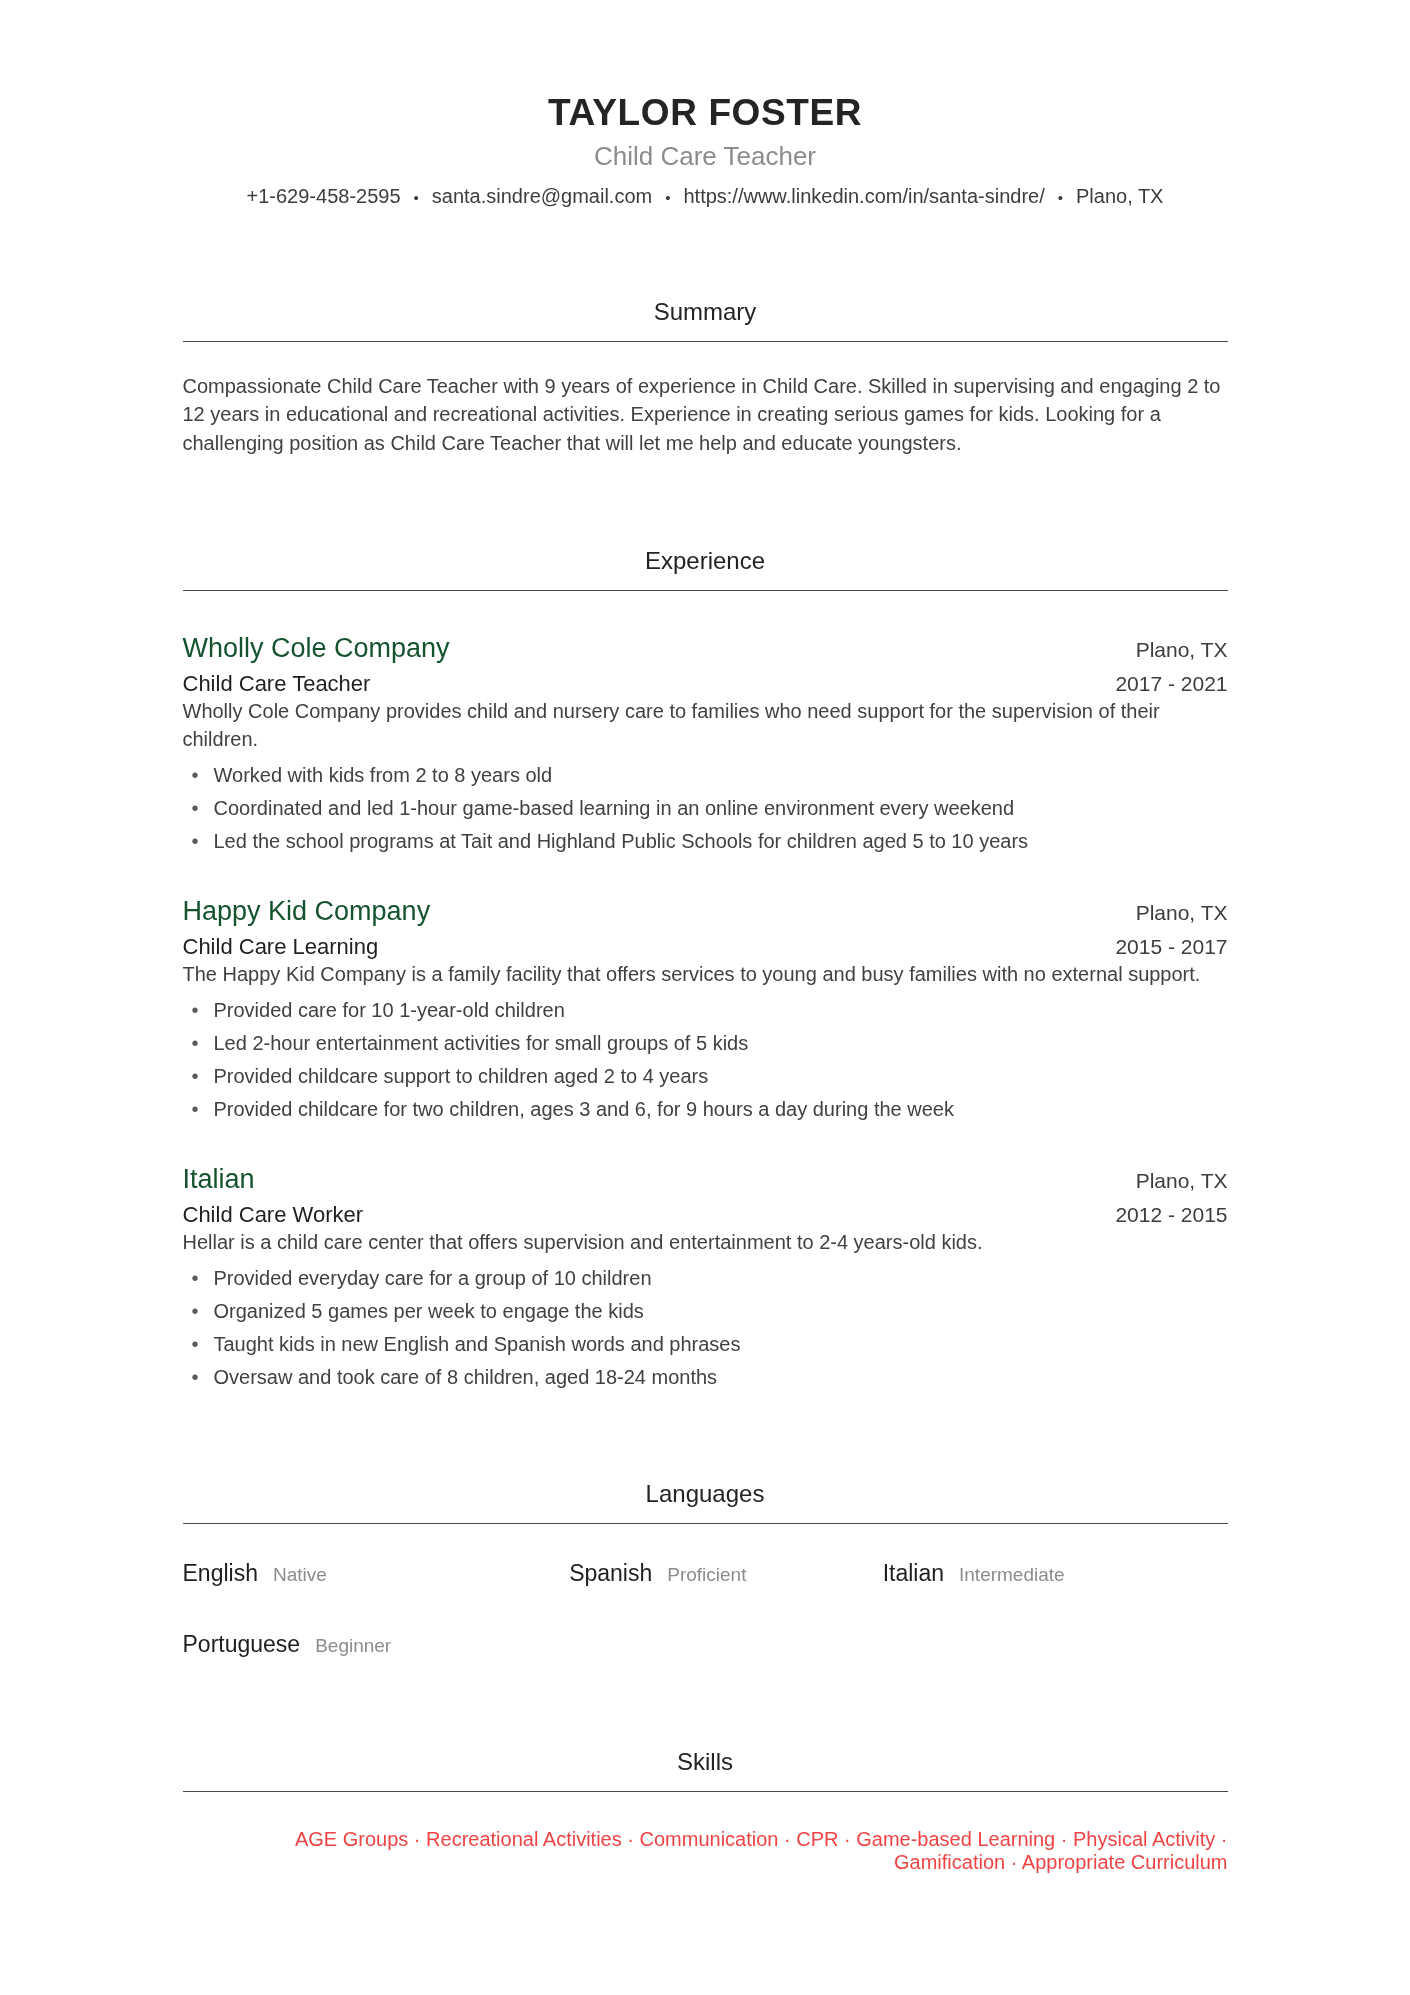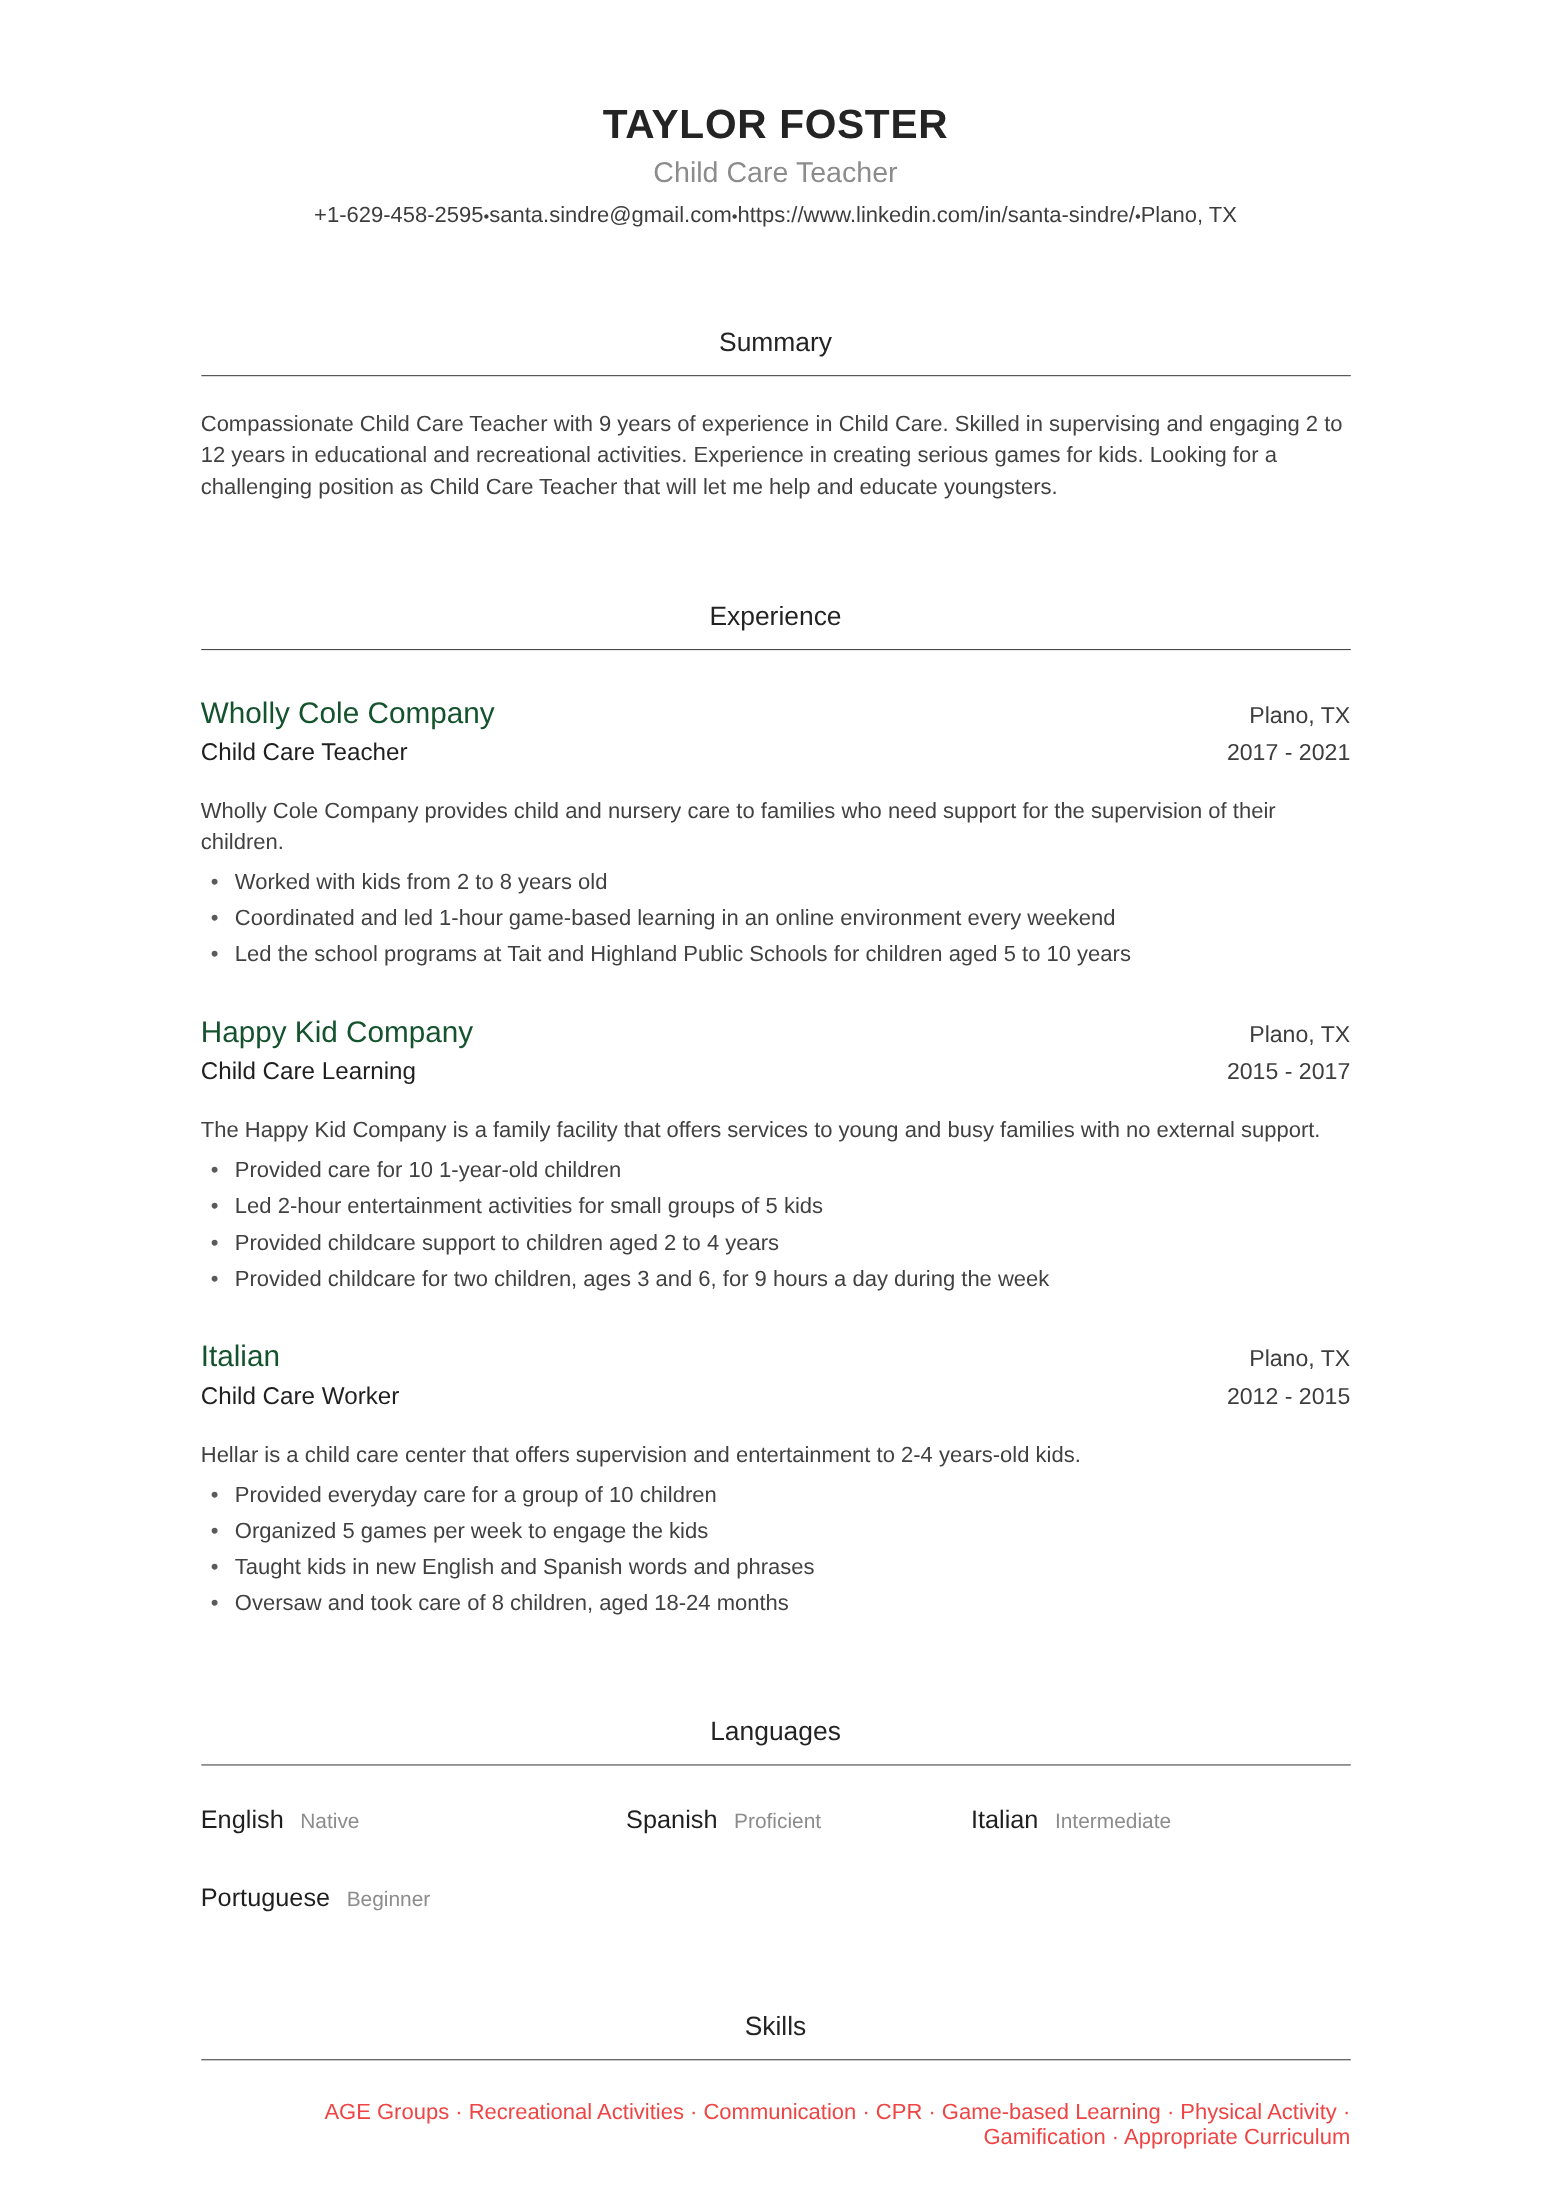--- a/index.html
+++ b/index.html
@@ -31,20 +31,21 @@
   .job-title {
     font-size: 26px;
     color: #8c8c8c;
     margin-top: 7px;
   }
   .contact {
     margin-top: 13px;
     display: flex;
     justify-content: center;
     align-items: center;
+    gap: 13px;
     font-size: 20px;
     color: #3d3d3d;
   }
   .contact .sep::before {
     content: "•";
     font-size: 15px;
     color: #3d3d3d;
   }
 
   
@@ -72,21 +73,21 @@
   .job-row {
     display: flex;
     justify-content: space-between;
     align-items: baseline;
   }
   .company { font-size: 27px; color: #14532d; }
   .location { font-size: 21px; color: #3d3d3d; }
   .role { font-size: 22px; color: #1f1f1f; margin-top: 7px; }
   .dates { font-size: 21px; color: #3d3d3d; }
   .job-desc {
-    margin-top: 27px;
+    margin-top: 0;
     font-size: 20px;
     line-height: 1.4;
     color: #414141;
   }
   ul.bullets { margin-top: 9px; list-style: none; }
   ul.bullets li {
     position: relative;
     padding-left: 31px;
     font-size: 20px;
     line-height: 1.3;

